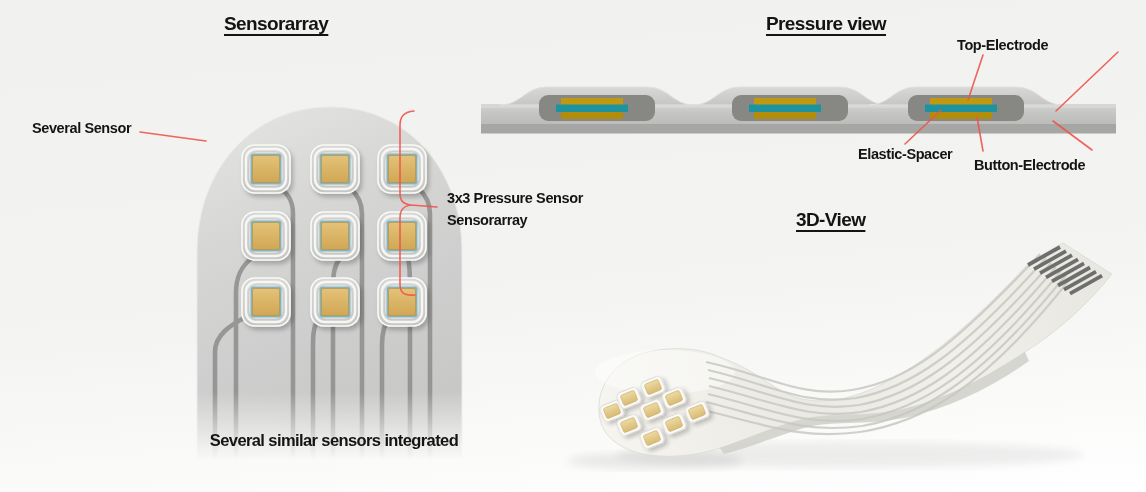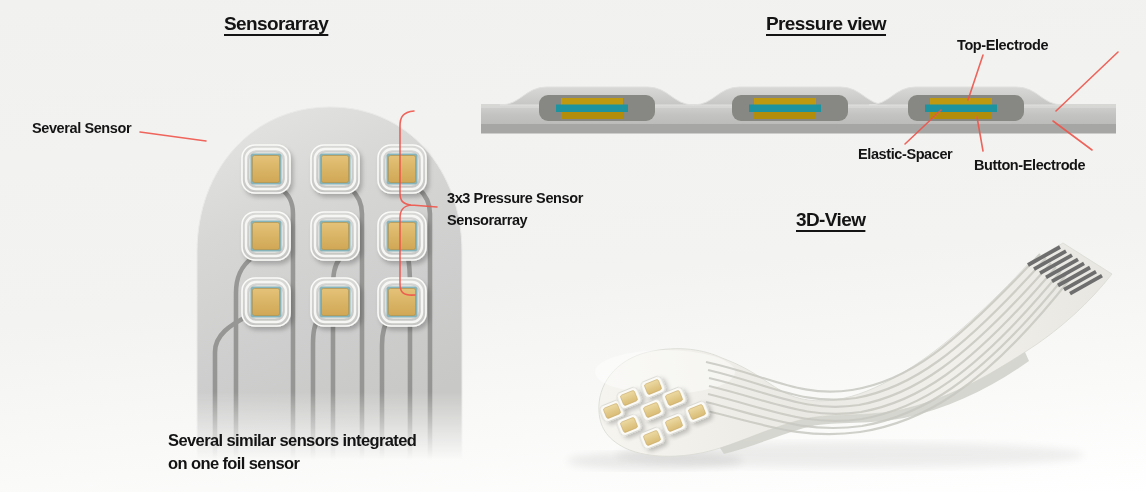--- a/index.html
+++ b/index.html
@@ -4,21 +4,21 @@
 <style>
   html,body{margin:0;padding:0;}
   body{font-family:"Liberation Sans",sans-serif;}
   .stage{position:relative;width:1146px;height:492px;overflow:hidden;
          background:linear-gradient(175deg,#f1f1f0 0%,#f3f3f2 55%,#fafaf9 82%,#ffffff 100%);}
   .stage svg{position:absolute;left:0;top:0;}
   .lbl{position:absolute;font-weight:bold;font-size:14.5px;color:#141414;
        letter-spacing:-0.4px;white-space:nowrap;line-height:18px;}
   .title{font-size:19px;text-decoration:underline;text-decoration-thickness:1.8px;
          text-underline-offset:4px;letter-spacing:-0.6px;}
-  .caption{position:absolute;left:168px;top:429px;width:332px;text-align:left;
+  .caption{position:absolute;left:168px;top:429px;width:332px;text-align:center;
            font-weight:bold;font-size:16.5px;letter-spacing:-0.6px;color:#141414;line-height:23px;}
   .twoline div{display:block;}
 </style>
 </head>
 <body>
 
 <div class="stage">
 
 <svg width="1146" height="492" viewBox="0 0 1146 492">
   <defs>
@@ -199,16 +199,15 @@
   <div>3x3 Pressure Sensor</div>
   <div>Sensorarray</div>
 </div>
 
 <div class="lbl" style="left:957px;top:36px">Top-Electrode</div>
 <div class="lbl" style="left:858px;top:145px">Elastic-Spacer</div>
 <div class="lbl" style="left:974px;top:156px">Button-Electrode</div>
 
 <div class="caption">
   <div>Several similar sensors integrated</div>
-  <div>on one foil sensor</div>
 </div>
 
 </div>
 
 </body></html>

